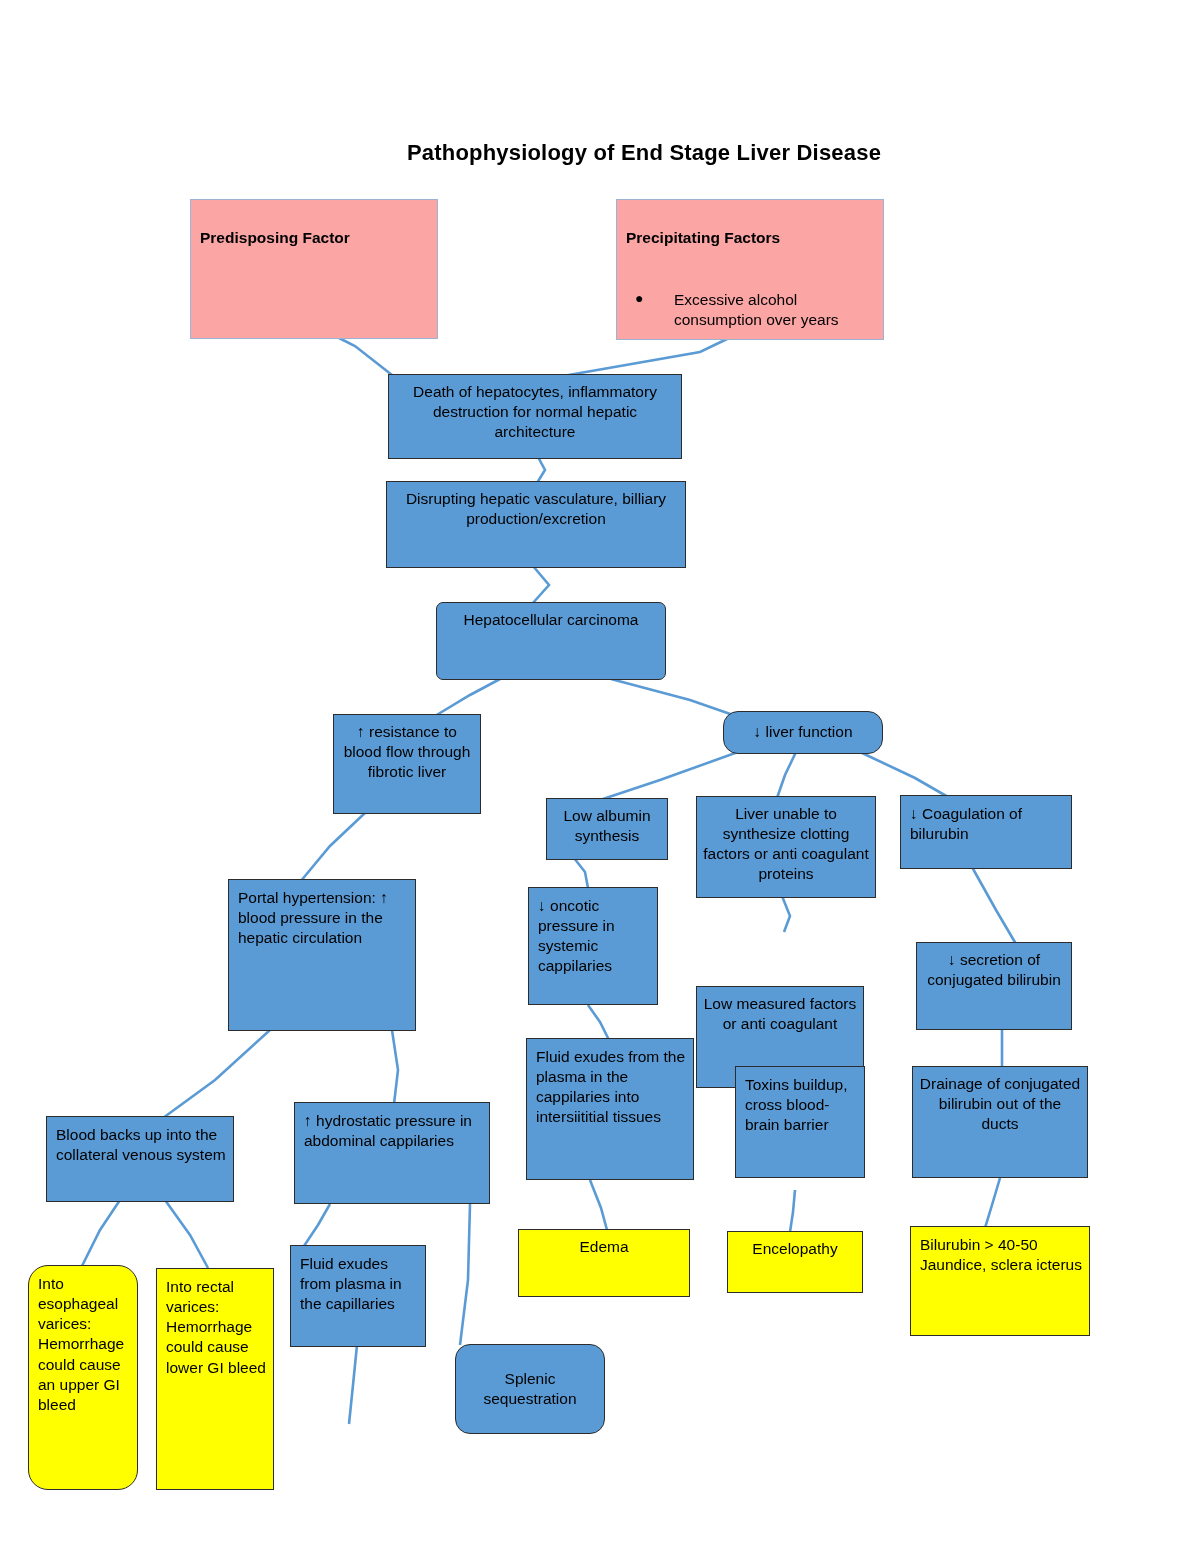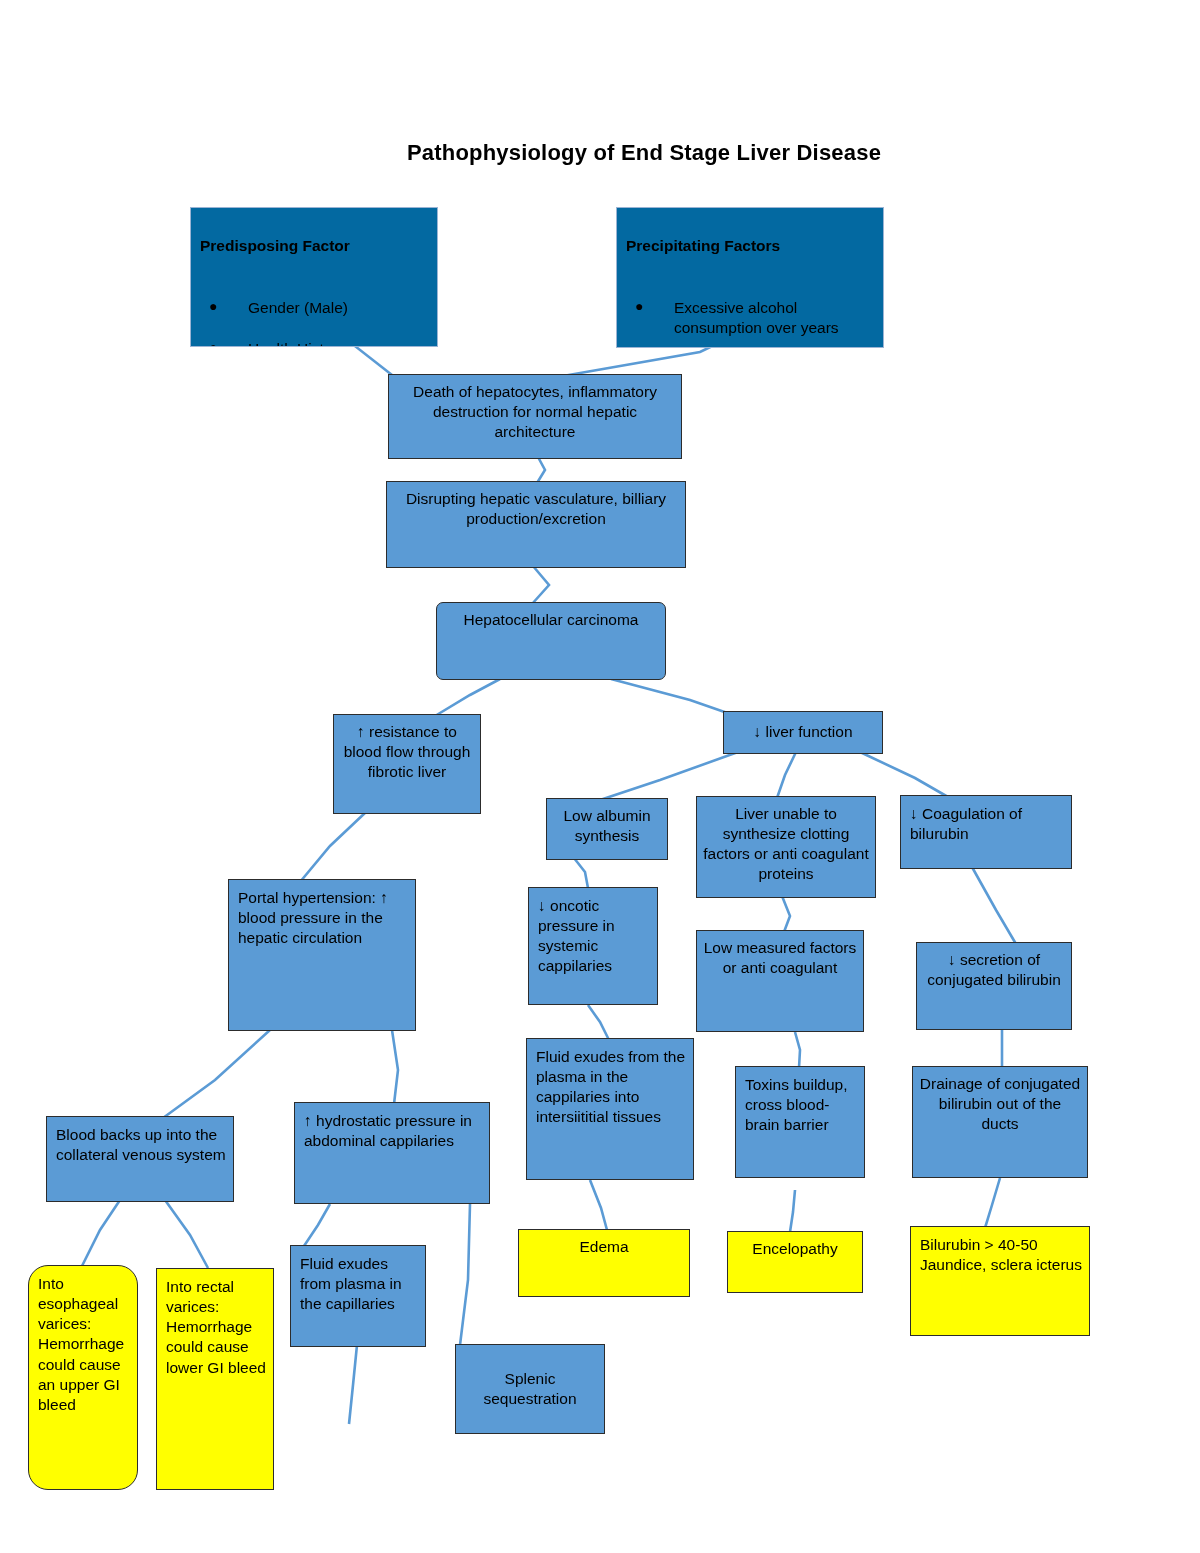--- a/index.html
+++ b/index.html
@@ -30,24 +30,24 @@
     box-sizing:border-box;
     border:1.5px solid #2c2c2c;
     font-size:15.5px;
     line-height:1.30;
     color:#000;
     display:flex;
     overflow:hidden;
     z-index:3;
   }
   .blue{background:#5B9BD5;}
-  .ltblue{background:#0369a1;border:1px solid #9bb4d4;margin-top:8px;}
+  .ltblue{background:#fca5a5;border:1px solid #9bb4d4;}
   .yellow{background:#FFFF00;}
   .ctr{align-items:flex-start;justify-content:center;text-align:center;padding:7px 6px 0 6px;}
-  .ctr-mid{align-items:center;justify-content:center;text-align:center;padding:4px 6px;}
+  .ctr-mid{align-items:center;justify-content:center;text-align:center;padding:4px 6px;border-radius:15px;}
   .lft{align-items:flex-start;justify-content:flex-start;text-align:left;padding:8px 7px 0 9px;}
   .lft-mid{align-items:center;justify-content:flex-start;text-align:left;padding:4px 7px 0 9px;}
   .node > span{display:block;width:100%;white-space:pre-line;}
   .hdr-title{font-weight:bold;font-size:15.5px;display:block;margin-bottom:1px;}
   .blist{margin:0;padding:0;list-style:none;}
   .blist li{
     position:relative;
     padding-left:48px;
     font-size:15.5px;
     line-height:1.33;
@@ -120,24 +120,20 @@
     <polyline points="795,1190 793,1212 790,1232"></polyline>
 
     <polyline points="1000,1178 992,1205 985,1228"></polyline>
 
     <polyline points="357,1345 353,1385 349,1424"></polyline>
   </svg>
 
   <div class="node ltblue lft" style="left:190px;top:199px;width:248px;height:140px;">
     <span>
       <span class="hdr-title">Predisposing Factor</span>
-      <ul class="blist">
-        <li>Gender (Male)</li>
-        <li>Health History</li>
-      </ul>
     </span>
   </div>
 
   <div class="node ltblue lft" style="left:616px;top:199px;width:268px;height:141px;">
     <span>
       <span class="hdr-title">Precipitating Factors</span>
       <ul class="blist">
         <li>Excessive alcohol consumption over years</li>
         
         
@@ -178,21 +174,21 @@
   </div>
 
   <div class="node blue lft" style="left:228px;top:879px;width:188px;height:152px;">
     <span>Portal hypertension: ↑  blood pressure in the hepatic circulation</span>
   </div>
 
   <div class="node blue lft" style="left:528px;top:887px;width:130px;height:118px;">
     <span>↓ oncotic pressure in systemic cappilaries</span>
   </div>
 
-  <div class="node blue ctr" style="left:696px;top:930px;width:168px;height:102px;">
+  <div class="node blue ctr" style="left:696px;top:986px;width:168px;height:102px;">
     <span>Low measured factors or anti coagulant</span>
   </div>
 
   <div class="node blue ctr" style="left:916px;top:942px;width:156px;height:88px;">
     <span>↓ secretion of conjugated bilirubin</span>
   </div>
 
   <div class="node blue lft" style="left:526px;top:1038px;width:168px;height:142px;">
     <span>Fluid exudes from the plasma in the cappilaries into intersiititial tissues</span>
   </div>

